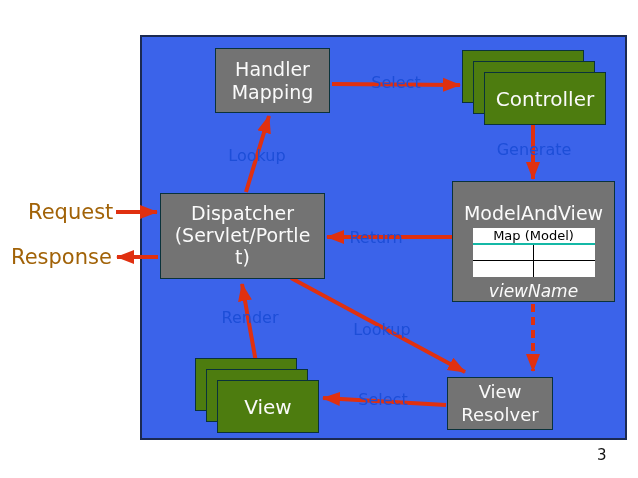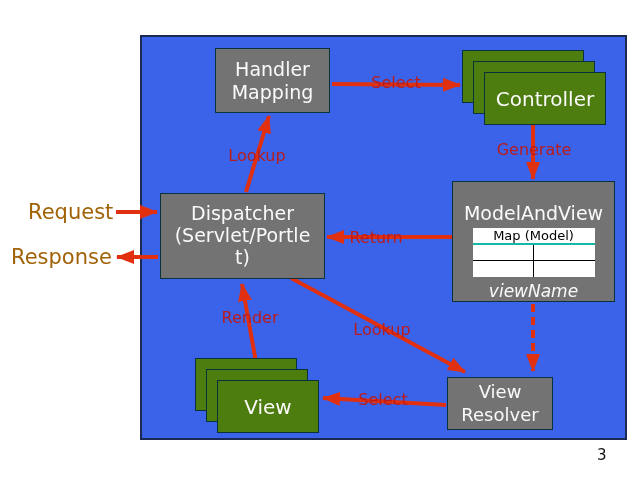--- a/index.html
+++ b/index.html
@@ -46,21 +46,21 @@
   .mav-table { width:122px; margin-top:3px; background:#ffffff; color:#000000; box-sizing:border-box; }
   .mav-th { font-size:13px; text-align:center; height:15px; line-height:15px; border-bottom:2px solid #14b8a6; }
   .mav-grid { display:grid; grid-template-columns:1fr 1fr; }
   .cell { height:16px; box-sizing:border-box; }
   .cell.c1 { border-right:1px solid #000; border-bottom:1px solid #000; }
   .cell.c2 { border-bottom:1px solid #000; }
   .cell.c3 { border-right:1px solid #000; }
   .mav-viewname { font-style:italic; font-size:17px; margin-top:4px; }
 
   .edge-label {
-    position:absolute; color:#b91c1c; font-size:16px; z-index:4;
+    position:absolute; color:#1d4ed8; font-size:16px; z-index:4;
     transform:translateX(-50%); white-space:nowrap;text-align:center;
   }
   .lbl-select-top      { left:396px; top:73px; }
   .lbl-generate        { left:534px; top:140px; }
   .lbl-lookup-handler  { left:257px; top:146px; }
   .lbl-return          { left:376px; top:228px; }
   .lbl-render          { left:250px; top:308px; }
   .lbl-lookup-resolver { left:382px; top:320px; }
   .lbl-select-view     { left:383px; top:390px; }
 

